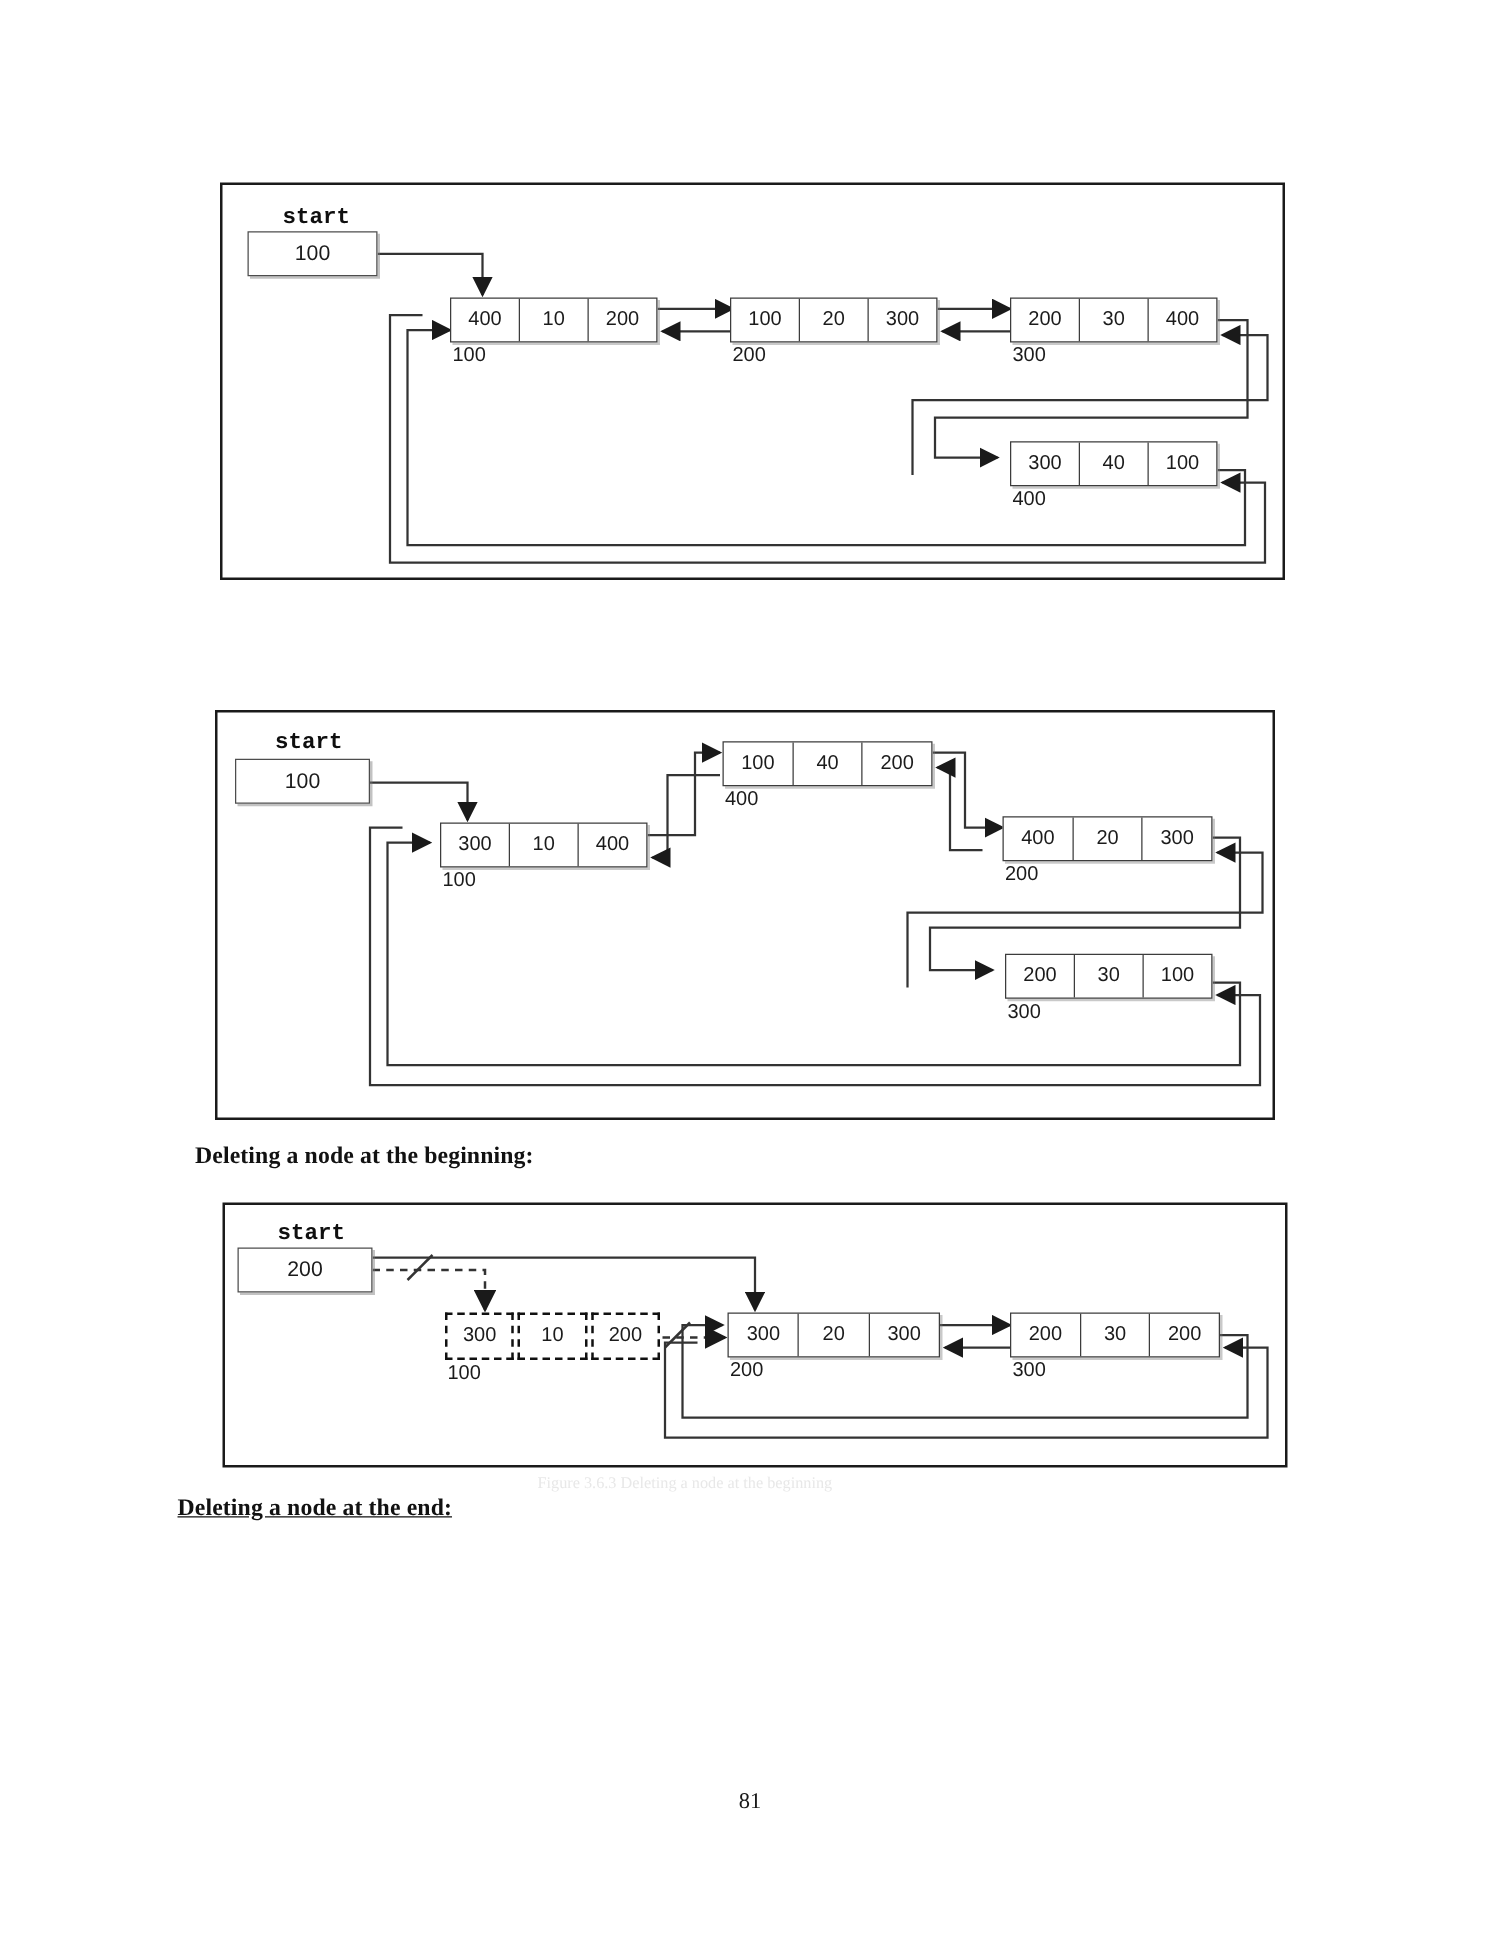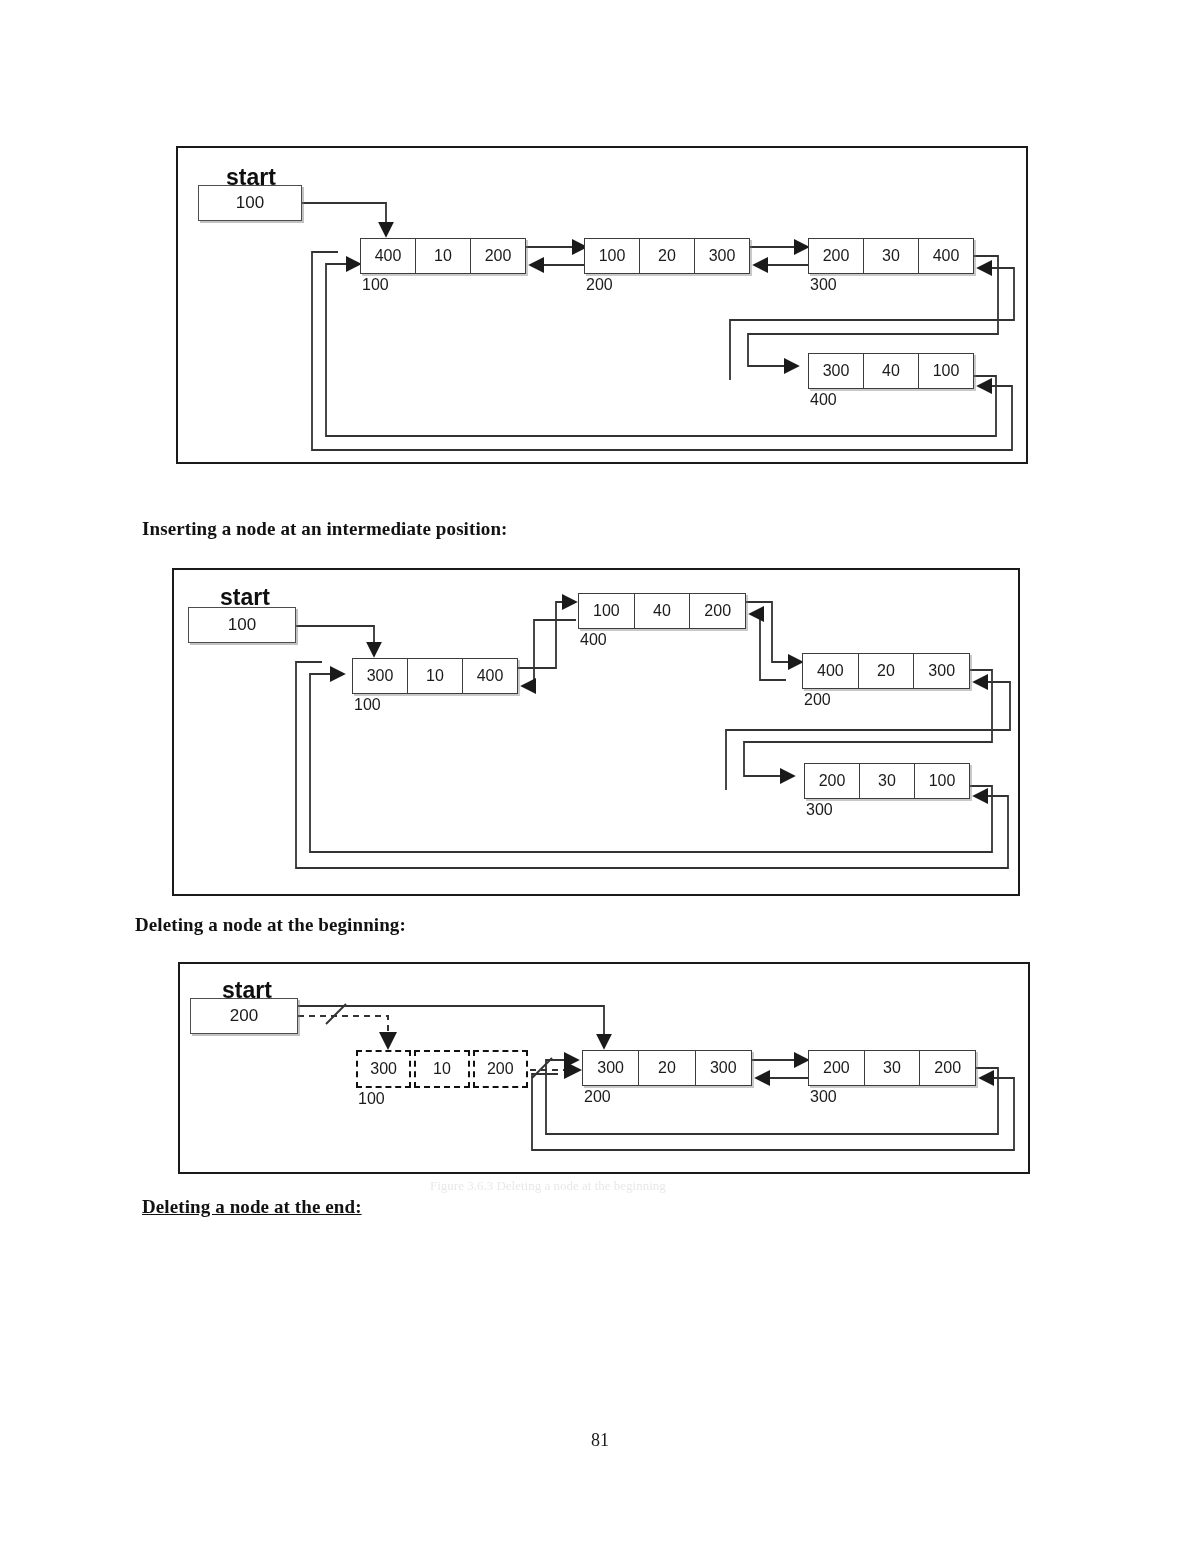--- a/index.html
+++ b/index.html
@@ -52,23 +52,23 @@
     display: flex;
     align-items: center;
     justify-content: center;
     font-family: "Liberation Sans", sans-serif;
     font-size: 17px;
     color: #1b1b1b;
     box-shadow: 2px 2px 0 rgba(120,120,120,0.45);
   }
   .startlabel {
     position: absolute;
-    font-family: Liberation Sans, sans-serif;
+    font-family: Liberation Mono, monospace;
     font-weight: bold;
-    font-size: 23px;
+    font-size: 18px;
     color: #0f0f0f;
     white-space: nowrap;
   }
   .node {
     position: absolute;
     display: flex;
     box-sizing: border-box;
     background: #ffffff;
     border: 1.6px solid #3c3c3c;
     box-shadow: 2px 2px 0 rgba(120,120,120,0.4);
@@ -180,21 +180,20 @@
     <div class="addr" style="left:632px; top:128px;">300</div>
 
     <div class="node" style="left:630px; top:205px; width:166px; height:36px;">
       <div class="cell">300</div>
       <div class="cell">40</div>
       <div class="cell">100</div>
     </div>
     <div class="addr" style="left:632px; top:243px;">400</div>
   </div>
 
-  <div class="heading" style="left:142px; top:518px;">Inserting a node at an intermediate position:</div>
 
   <div class="frame" style="left:172px; top:568px; width:848px; height:328px;">
 
     <svg width="848" height="328" viewBox="0 0 848 328">
       <defs>
         <marker id="ah2" markerWidth="9" markerHeight="9" refX="8" refY="4.5" orient="auto">
           <path d="M0,0 L9,4.5 L0,9 z" fill="#1a1a1a"></path>
         </marker>
       </defs>
       <g stroke="#333333" stroke-width="1.8" fill="none" marker-end="url(#ah2)">
@@ -244,21 +243,21 @@
     <div class="addr" style="left:630px; top:121px;">200</div>
 
     <div class="node" style="left:630px; top:193px; width:166px; height:36px;">
       <div class="cell">200</div>
       <div class="cell">30</div>
       <div class="cell">100</div>
     </div>
     <div class="addr" style="left:632px; top:231px;">300</div>
   </div>
 
-  <div class="heading" style="left:135px; top:914px;text-align:right;">Deleting a node at the beginning:</div>
+  <div class="heading" style="left:156px; top:914px;text-align:right;">Deleting a node at the beginning:</div>
 
   <div class="frame" style="left:178px; top:962px; width:852px; height:212px;">
 
     <svg width="852" height="212" viewBox="0 0 852 212">
       <defs>
         <marker id="ah3" markerWidth="9" markerHeight="9" refX="8" refY="4.5" orient="auto">
           <path d="M0,0 L9,4.5 L0,9 z" fill="#1a1a1a"></path>
         </marker>
       </defs>
 

